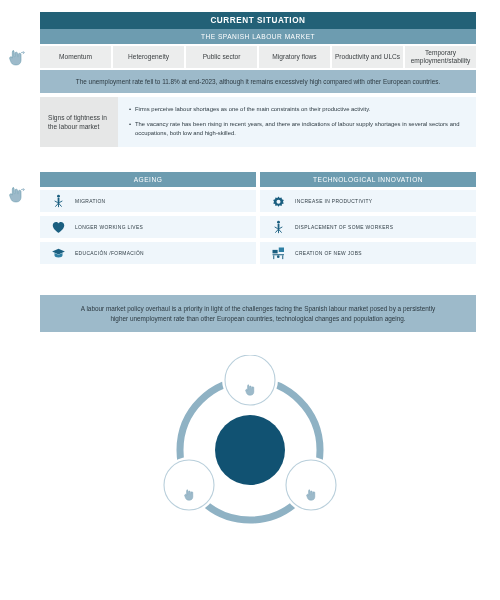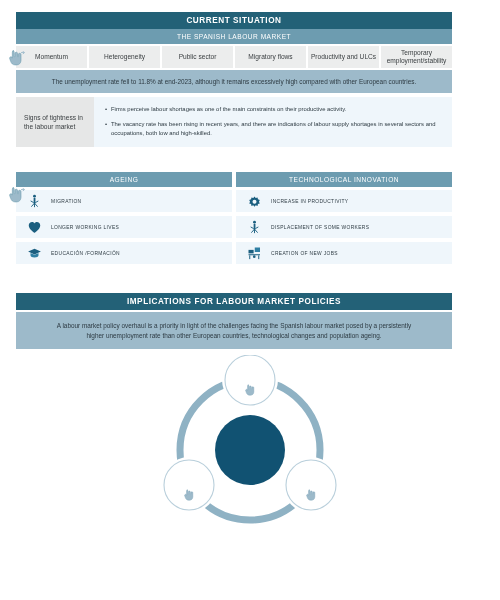--- a/index.html
+++ b/index.html
@@ -5,21 +5,21 @@
   * { box-sizing: border-box; margin: 0; padding: 0; }
   html, body {
     width: 500px; height: 600px;
     background: #ffffff;
     font-family: "Liberation Sans", sans-serif;
     overflow: hidden;
   }
   .page { position: relative; width: 500px; height: 600px; }
 
   
-  .block { position: absolute; left: 16px; width: 436px; }
+  .block { position: absolute; left: 40px; width: 436px; }
 
   .band-title {
     background: #236177;
     color: #ffffff;
     font-size: 8.2px;
     font-weight: bold;
     letter-spacing: .55px;
     text-align: center;
     line-height: 17px;
     height: 17px;
@@ -256,21 +256,20 @@
   </div>
 
   <div class="cursor-marker" style="left:6px; top:185px;">
     <svg width="20" height="20" viewBox="0 0 24 24">
       <path d="M8.2 3.2c.9 0 1.6.7 1.6 1.6v5.6h.9V6.6c0-.9.7-1.6 1.6-1.6s1.6.7 1.6 1.6v3.8h.9V7.9c0-.9.7-1.6 1.6-1.6s1.6.7 1.6 1.6v6.8c0 3.2-2 5.6-5.2 5.6H11c-2.8 0-4.4-1.6-5.3-4l-1.3-3.6c-.3-.8.1-1.7.9-2 .8-.3 1.6 0 2 .7l.3.7V4.8c0-.9.7-1.6 1.6-1.6z" fill="#9dbaca" stroke="#6d9cb0" stroke-width="0.7"></path>
       <path d="M18.5 5.5h3.2M20.6 4.1l1.4 1.4-1.4 1.4" stroke="#9dbaca" stroke-width="1.1" fill="none" stroke-linecap="round"></path>
     </svg>
   </div>
 
   <div class="block" style="top:293px;">
-    <div class="band-title">IMPLICATIONS FOR LABOUR MARKET POLICIES</div>
     <div class="impl-text">A labour market policy overhaul is a priority in light of the challenges facing the Spanish labour market posed by a persistently higher unemployment rate than other European countries, technological changes and population ageing.</div>
   </div>
 
   <div class="diagram">
     <svg width="500" height="185" viewBox="0 0 500 185">
 
       <circle cx="250" cy="95" r="70" fill="none" stroke="#8fb2c4" stroke-width="7"></circle>
 
       <circle cx="250" cy="25" r="28" fill="#ffffff"></circle>
       <circle cx="311" cy="130" r="28" fill="#ffffff"></circle>

